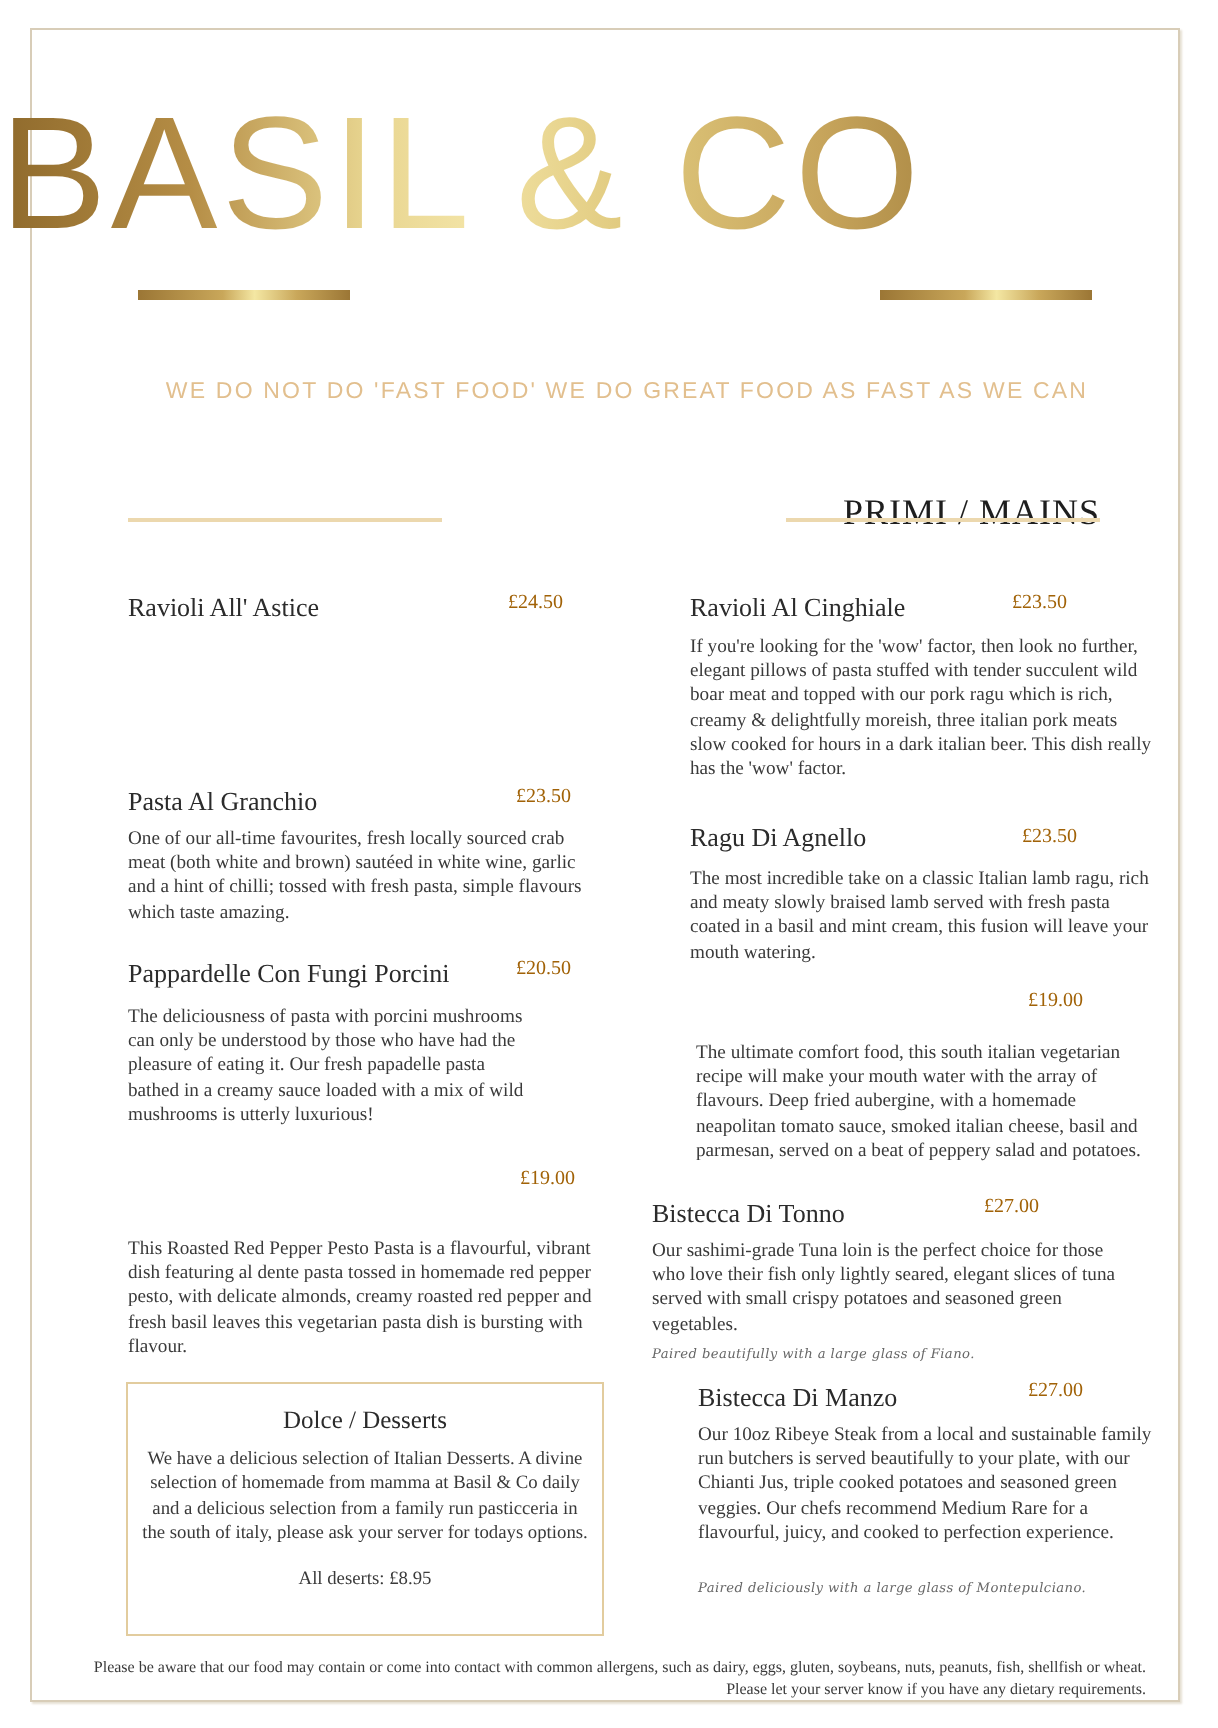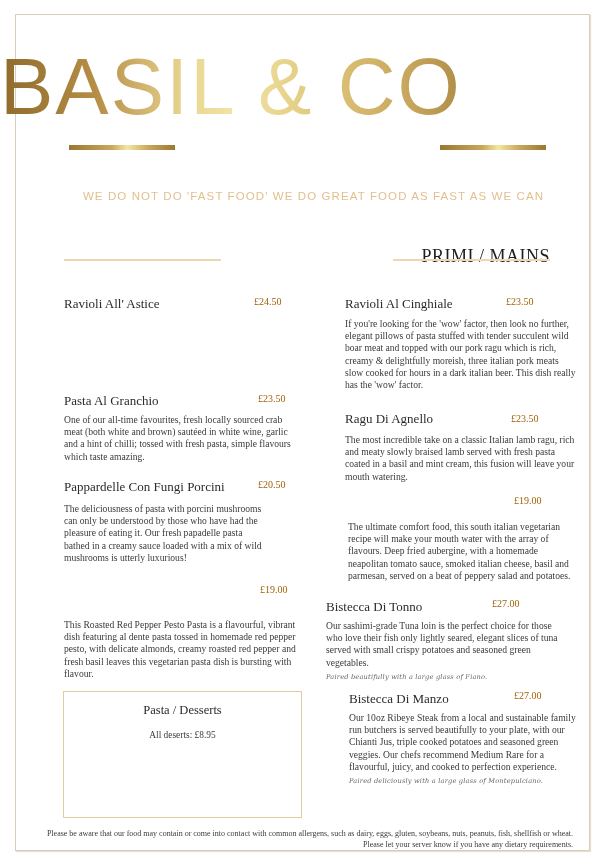--- a/index.html
+++ b/index.html
@@ -84,21 +84,22 @@
 </div>
 
 <div class="item" style="left:62px; top:586px; width:236px;">
   <div class="item-head">
     <span class="item-price" style="left:198px; top:-2px;">£19.00</span>
   </div>
   <div class="item-desc" style="margin-top:15px; padding-left:2px;">This Roasted Red Pepper Pesto Pasta is a flavourful, vibrant dish featuring al dente pasta tossed in homemade red pepper pesto, with delicate almonds, creamy roasted red pepper and fresh basil leaves this vegetarian pasta dish is bursting with flavour.</div>
 </div>
 
 <div class="dessert-box">
-  <div class="dessert-title">Pasta / Desserts</div>
+  <div class="dessert-title">Dolce / Desserts</div>
+  <div class="dessert-desc">We have a delicious selection of Italian Desserts. A divine  selection of homemade from mamma at Basil &amp; Co daily and a delicious selection from a family run pasticceria in the south of italy, please ask your server for todays options.</div>
   <div class="dessert-price">All deserts: £8.95</div>
 </div>
 
 <div class="item" style="left:345px; top:296px; width:232px;">
   <div class="item-head">
     <span class="item-name">Ravioli Al Cinghiale</span>
     <span class="item-price" style="left:161px;">£23.50</span>
   </div>
   <div class="item-desc" style="margin-top:4px;">If you're looking for the 'wow' factor, then look no further, elegant pillows of pasta stuffed with tender succulent wild boar meat and topped with our pork ragu which is rich, creamy &amp; delightfully moreish, three italian pork meats slow cooked for hours in a dark italian beer. This dish really has the 'wow' factor.</div>
 </div>
@@ -126,16 +127,16 @@
   <div class="item-desc" style="margin-top:3px;">Our sashimi-grade Tuna loin is the perfect choice for those who love their fish only lightly seared, elegant slices of tuna served with small crispy potatoes and seasoned green vegetables.</div>
   <div class="item-pairing" style="margin-top:4px;">Paired beautifully with a large glass of Fiano.</div>
 </div>
 
 <div class="item" style="left:349px; top:691px; width:232px;">
   <div class="item-head">
     <span class="item-name">Bistecca Di Manzo</span>
     <span class="item-price" style="left:165px; top:-1px;">£27.00</span>
   </div>
   <div class="item-desc" style="margin-top:3px;">Our 10oz Ribeye Steak from a local and sustainable family run butchers is served beautifully to your plate, with our Chianti Jus, triple cooked potatoes and seasoned green veggies. Our chefs recommend Medium Rare for a flavourful, juicy, and cooked to perfection experience.</div>
-  <div class="item-pairing" style="margin-top:4px;">Paired deliciously with a large glass of Montepulciano.</div>
+  <div class="item-pairing" style="margin-top:17px;">Paired deliciously with a large glass of Montepulciano.</div>
 </div>
 
 <div class="allergen">Please be aware that our food may contain or come into contact with common allergens, such as dairy, eggs, gluten, soybeans, nuts, peanuts, fish, shellfish or wheat. Please let your server know if you have any dietary requirements.</div>
 
 </body></html>

